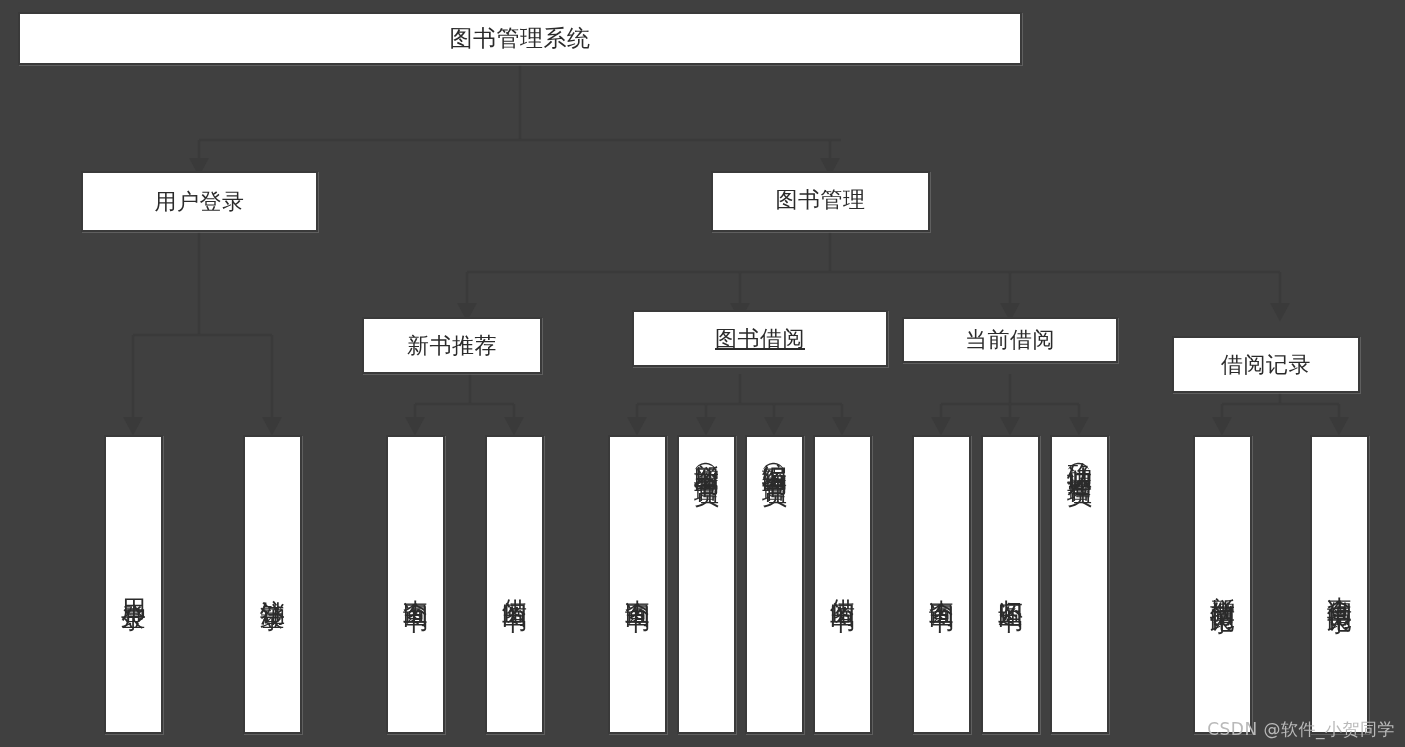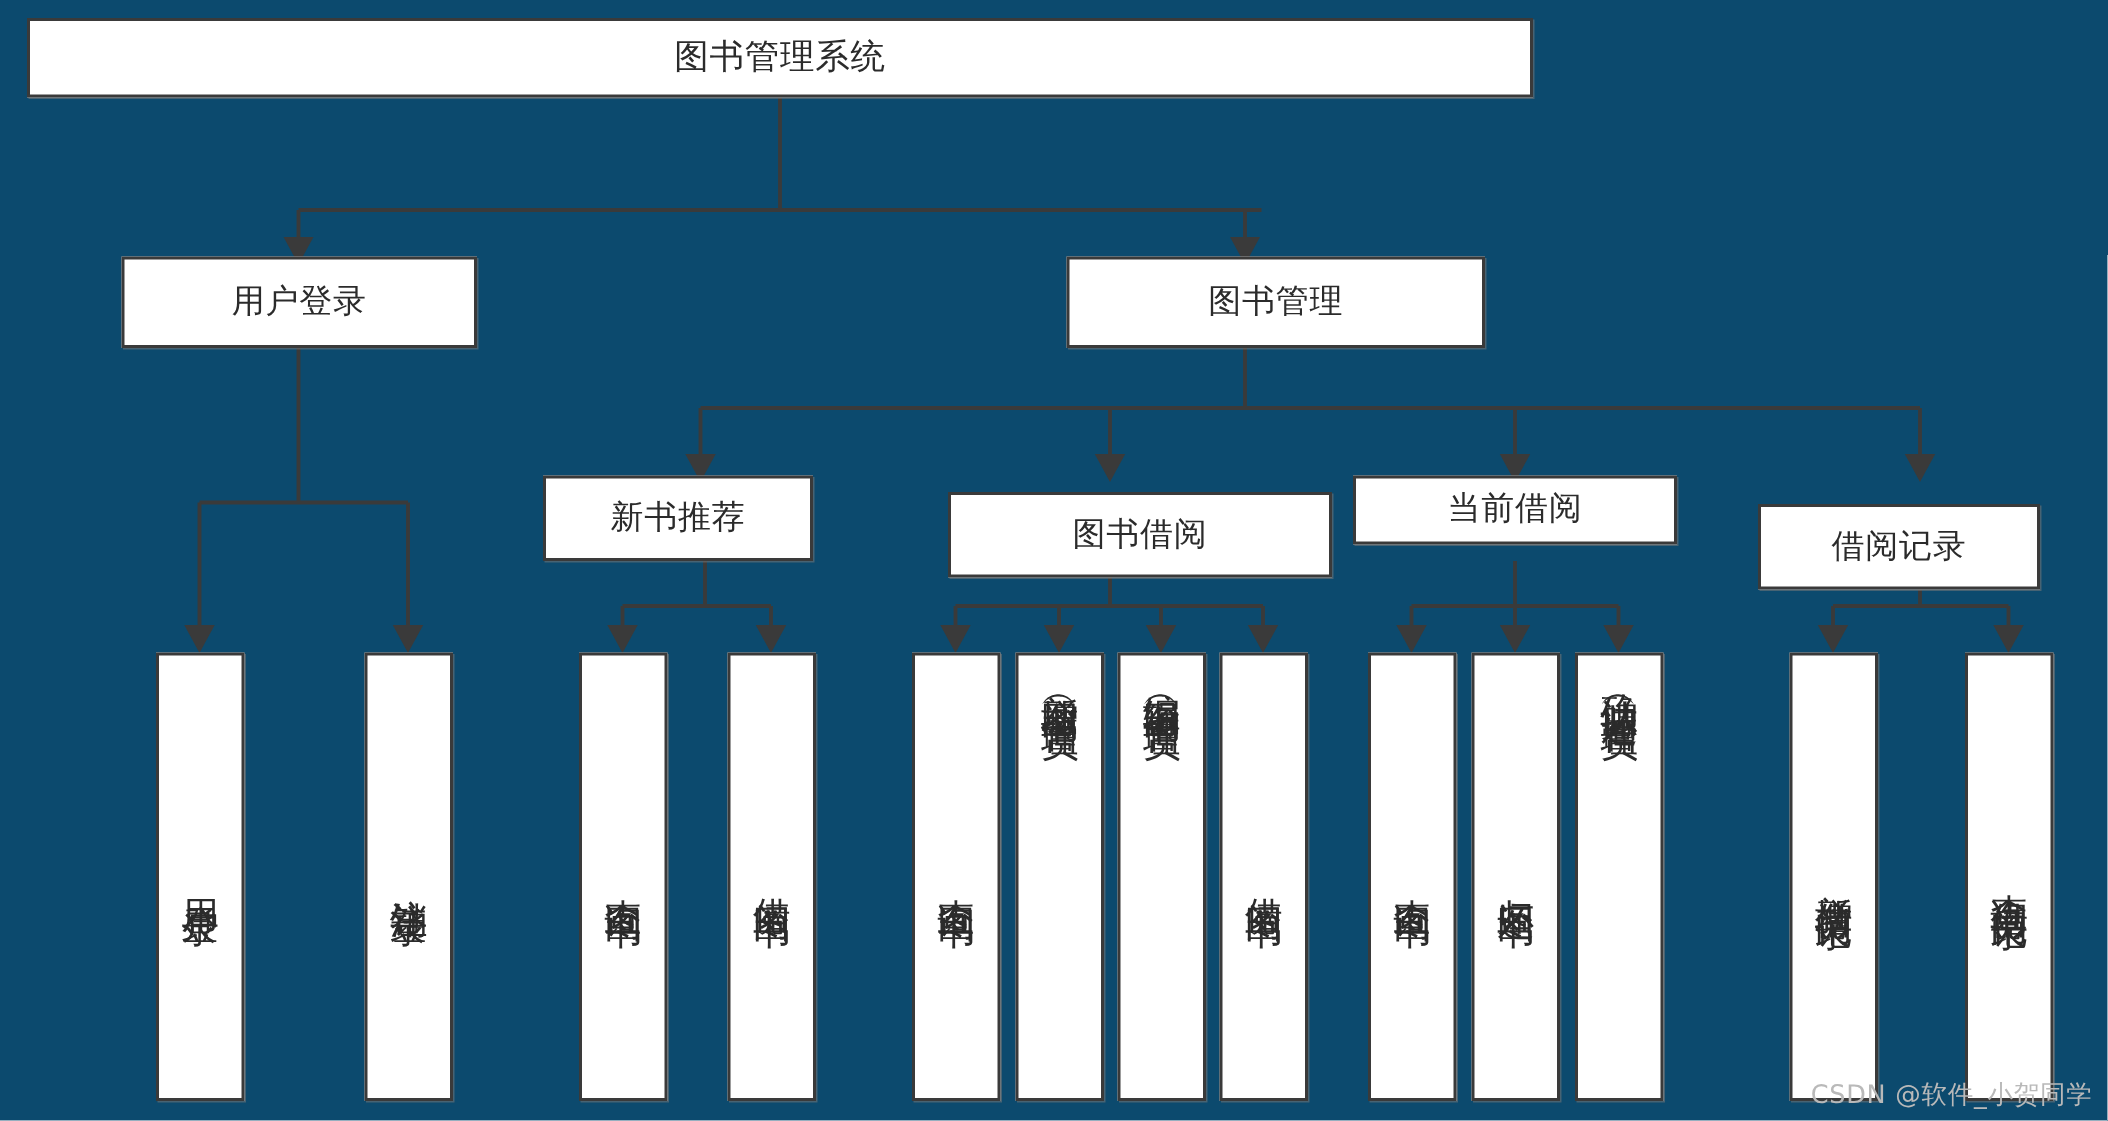--- a/index.html
+++ b/index.html
@@ -7,21 +7,21 @@
     padding: 0;
     background: #ffffff;
   }
   body {
     font-family: "DejaVu Sans", "Liberation Sans", sans-serif;
   }
   #diagram-root {
     position: relative;
     width: 1405px;
     height: 747px;
-    background: #0c4a6e;
+    background: #404040;
     overflow: hidden;
   }
   #edges-svg {
     position: absolute;
     left: 0;
     top: 0;
     width: 1405px;
     height: 747px;
   }
   .node {
@@ -132,28 +132,28 @@
     </g>
   </svg>
 
   <div class="node root horizontal" style="left:18px; top:12px; width:1004px; height:53px;">
     <span class="label">图书管理系统</span>
   </div>
 
   <div class="node horizontal" style="left:81px; top:171px; width:237px; height:61px;">
     <span class="label">用户登录</span>
   </div>
-  <div class="node horizontal" style="left:711px; top:171px; width:279px; height:61px;">
+  <div class="node horizontal" style="left:711px; top:171px; width:219px; height:61px;font-family:Liberation Mono, monospace;">
     <span class="label">图书管理</span>
   </div>
 
   <div class="node horizontal" style="left:362px; top:317px; width:180px; height:57px;">
     <span class="label">新书推荐</span>
   </div>
-  <div class="node horizontal" style="left:632px; top:328px; width:256px; height:57px;">
+  <div class="node horizontal" style="left:632px; top:310px; width:256px; height:57px;text-decoration:underline;">
     <span class="label">图书借阅</span>
   </div>
   <div class="node horizontal" style="left:902px; top:317px; width:216px; height:46px;">
     <span class="label">当前借阅</span>
   </div>
   <div class="node horizontal" style="left:1172px; top:317px; width:188px; height:57px;margin-top:19px;">
     <span class="label">借阅记录</span>
   </div>
 
   <div class="node vertical center-text" style="left:104px; top:435px; width:59px; height:299px;">

